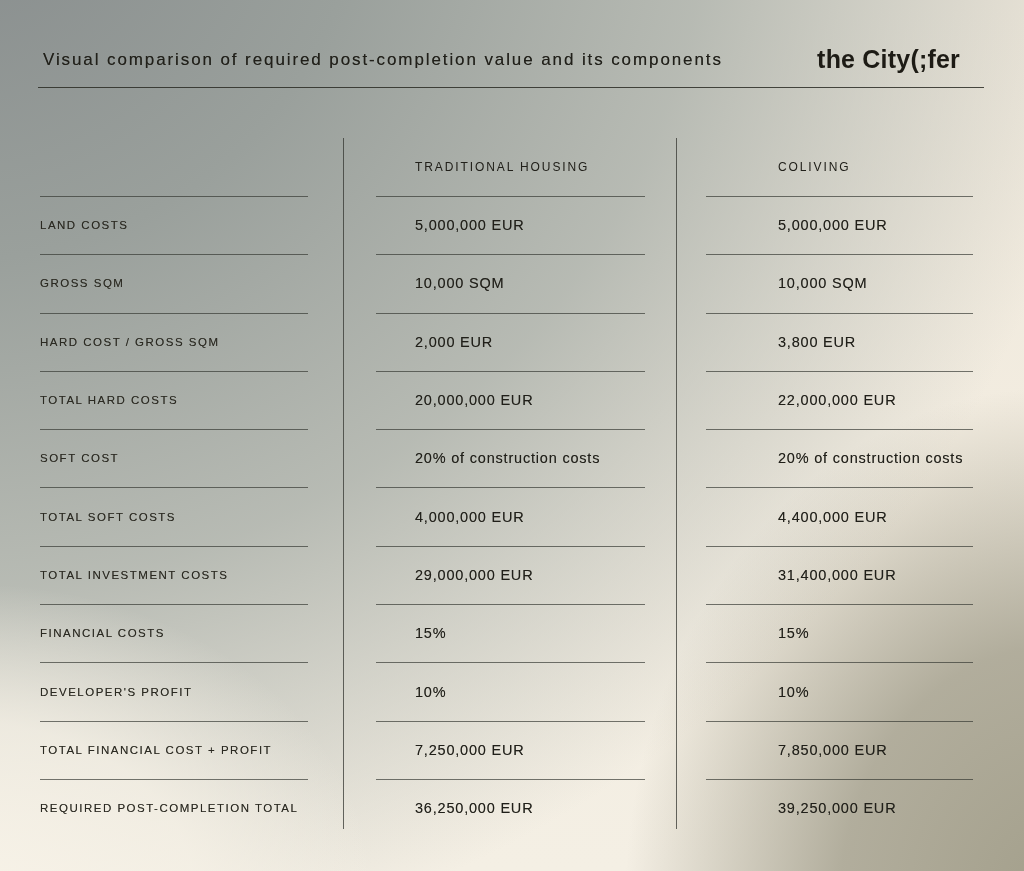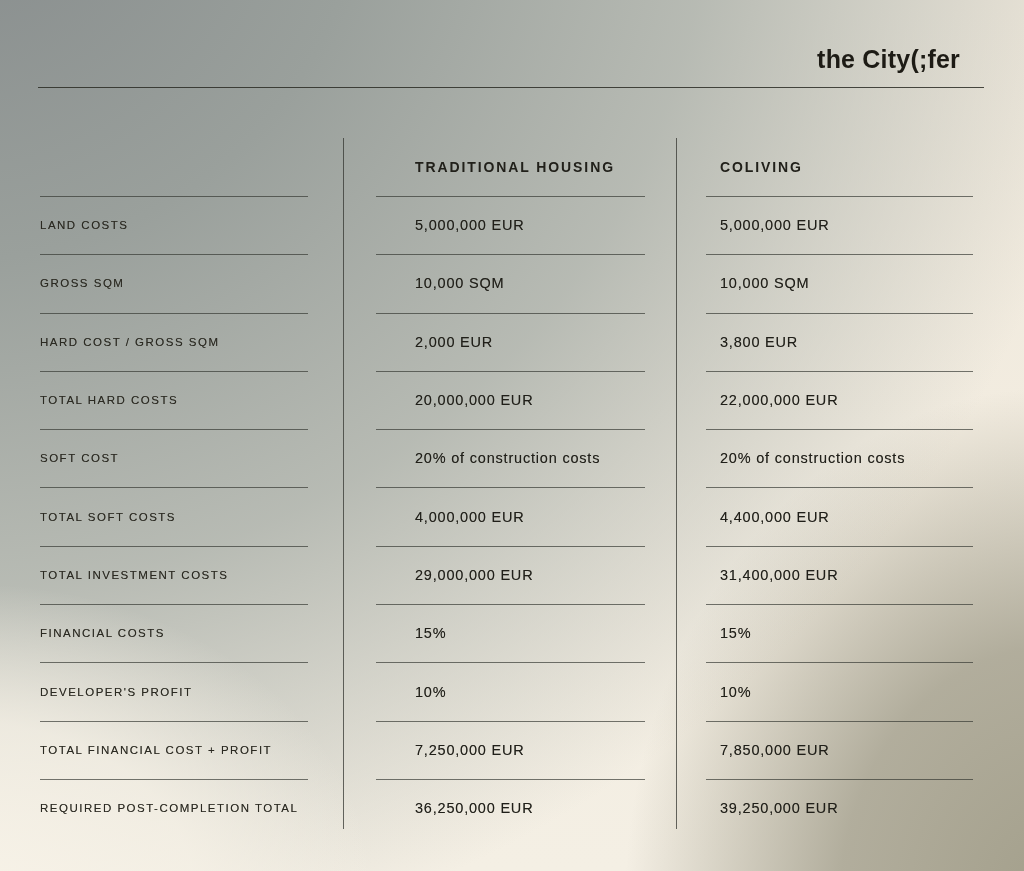--- a/index.html
+++ b/index.html
@@ -49,46 +49,47 @@
   .cell{
     position:relative;
     display:flex;align-items:center;
   }
   .cell::before{
     content:"";position:absolute;top:0;height:1px;
     background:rgba(52,54,48,0.68);
   }
   .cell-a{padding-left:40px;}
   .cell-b{padding-left:72px;}
-  .cell-c{padding-left:44px;}
+  .cell-c{padding-left:102px;}
   .cell-a::before{left:40px;width:268px;}
   .cell-b::before{left:33px;width:269px;}
   .cell-c::before{left:30px;width:267px;}
   .hcell::before{display:none;}
   .hdr{
-    font-size:14px;font-weight:700;letter-spacing:1.9px;
+    font-size:12px;font-weight:400;letter-spacing:1.9px;
     color:#21201a;white-space:nowrap;
   }
   .lbl{
     font-size:11.5px;letter-spacing:1.5px;font-weight:400;
     color:#2b2a22;white-space:nowrap;
     text-shadow:0 0 0.4px rgba(43,42,34,0.5);
   }
   .val{
     font-size:14.5px;letter-spacing:0.8px;font-weight:400;
     color:#201f19;white-space:nowrap;
     text-shadow:0 0 0.4px rgba(32,31,25,0.45);
     text-align:right;
   }
 </style>
 </head>
 <body>
 
 <div class="page">
 
+  <div class="title">Visual comparison of required post-completion value and its components</div>
   <div class="logo">the City(;fer</div>
   <div class="title-rule"></div>
 
   <div class="table">
     <div class="vline vline-1"></div>
     <div class="vline vline-2"></div>
 
     <div class="grid">
 
       <div class="row">

